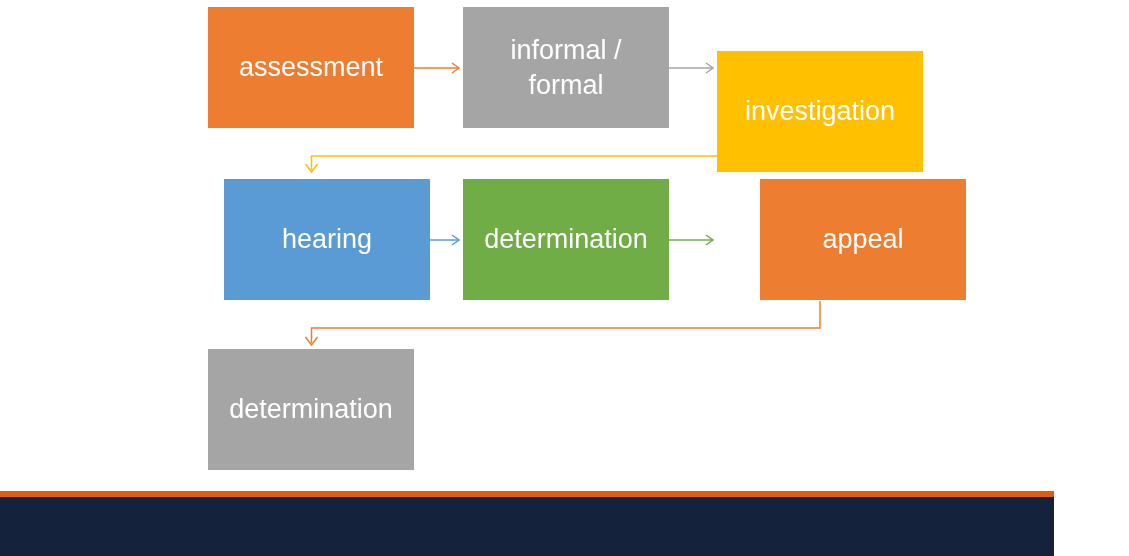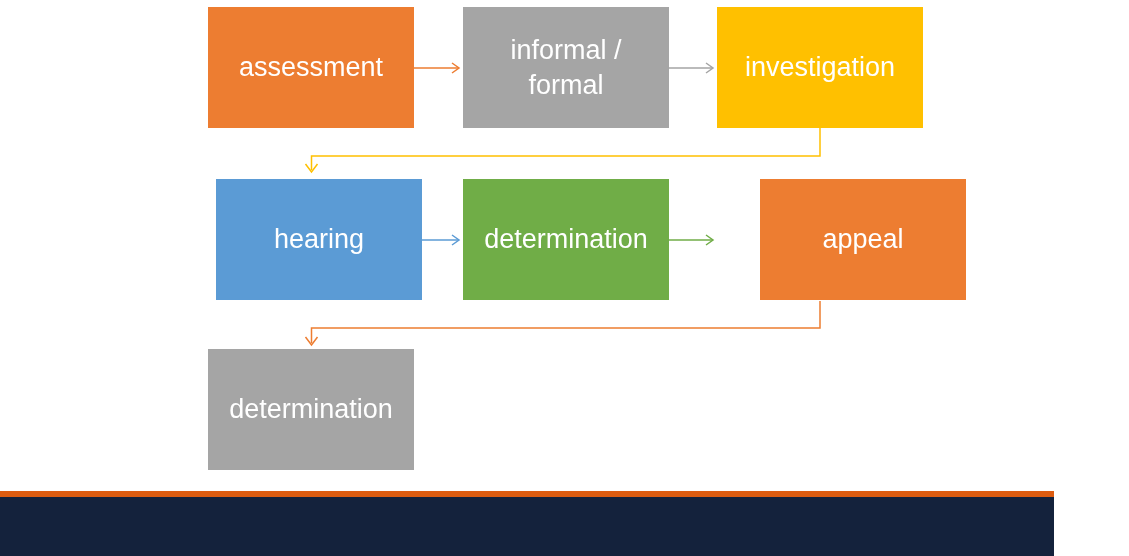--- a/index.html
+++ b/index.html
@@ -9,21 +9,21 @@
   }
   .box{
     position:absolute;width:206px;height:121px;
     display:flex;align-items:center;justify-content:center;
     color:#ffffff;font-size:27px;line-height:1.26;text-align:center;
     white-space:pre-line;
   }
   .pos-b0{left:208px;top:7px;}
   .pos-b1{left:463px;top:7px;}
   .pos-b2{left:717px;top:7px;}
-  .pos-b3{left:216px;top:179px;}
+  .pos-b3{left:224px;top:179px;}
   .pos-b4{left:463px;top:179px;}
   .pos-b5{left:717px;top:179px;}
   .pos-b6{left:208px;top:349px;}
   .arrow{position:absolute;width:49px;height:16px;}
   .arrow svg{display:block;}
   .pos-a0{left:414px;top:60px;}
   .pos-a1{left:668px;top:60px;}
   .pos-a2{left:414px;top:232px;}
   .pos-a3{left:668px;top:232px;}
   .elbow{position:absolute;width:525px;height:50px;}
@@ -39,21 +39,21 @@
 
 <div class="slide">
 
   <div class="box pos-b0" style="background-color: rgb(237, 125, 49);">
     <span>assessment</span>
   </div>
   <div class="box pos-b1" style="background-color: rgb(165, 165, 165);">
     <span>informal /
 formal</span>
   </div>
-  <div class="box pos-b2" style="background-color: rgb(255, 192, 0);">
+  <div class="box pos-b2" style="background-color: rgb(255, 192, 0); margin-top: 44px;">
     <span>investigation</span>
   </div>
 
   <div class="box pos-b3" style="background-color: rgb(91, 155, 213);">
     <span>hearing</span>
   </div>
   <div class="box pos-b4" style="background-color: rgb(112, 173, 71);">
     <span>determination</span>
   </div>
   <div class="box pos-b5" style="background-color: rgb(237, 125, 49); margin-left: 43px;">

